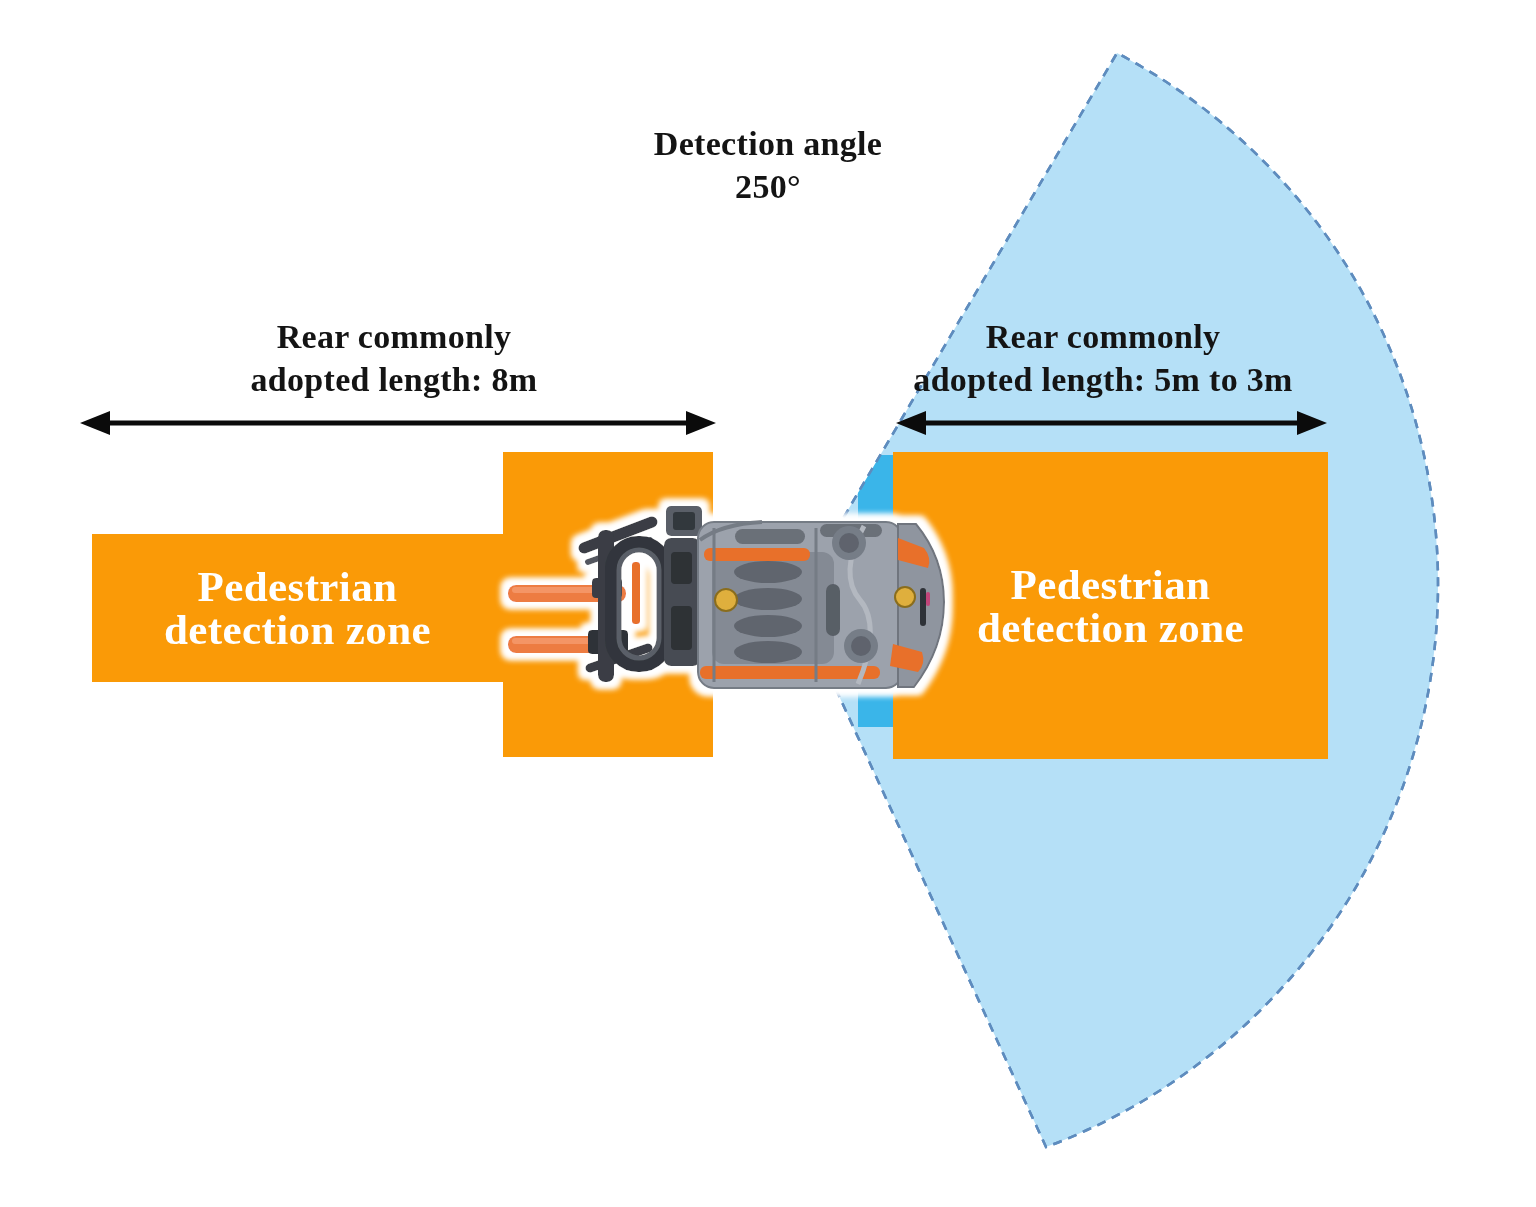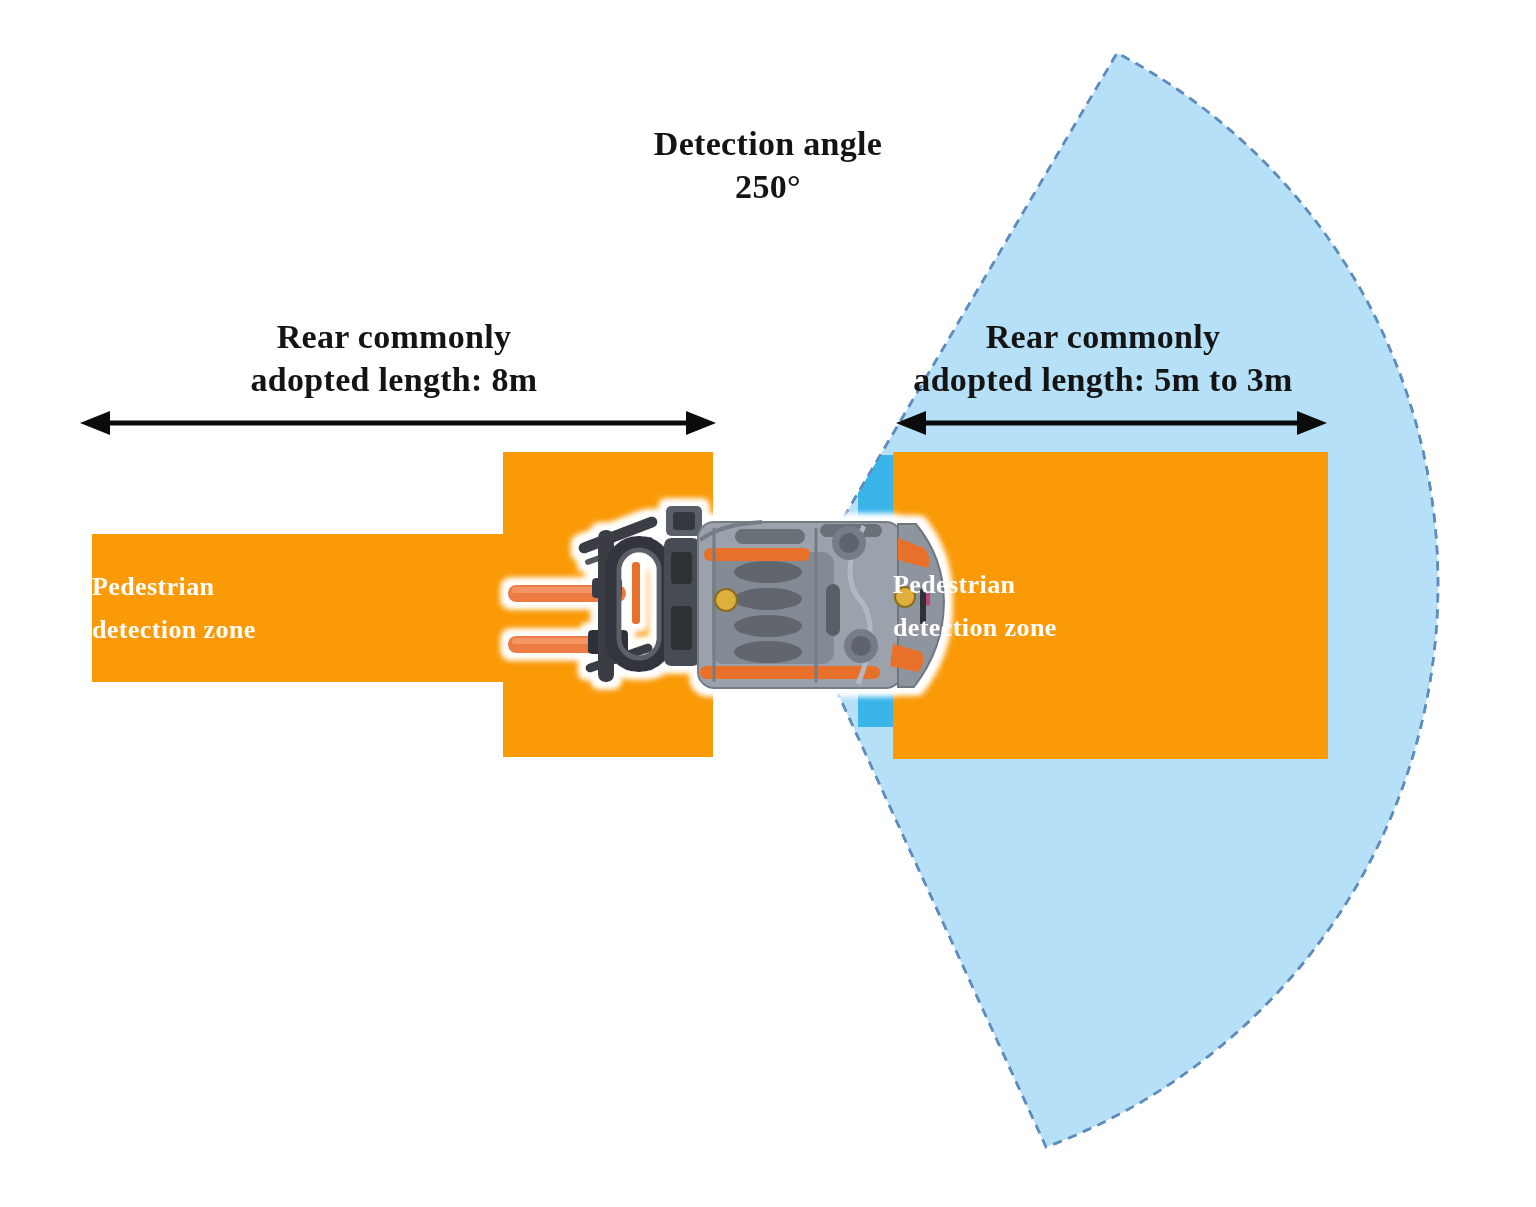--- a/index.html
+++ b/index.html
@@ -30,25 +30,25 @@
     font-size: 34px;
     font-weight: 600;
     line-height: 43px;
     letter-spacing: 0.3px;
     white-space: nowrap;
   }
   .zone-label {
     position: absolute;
     display: flex;
     flex-direction: column;
-    align-items: flex-start;
+    align-items: center;
     justify-content: center;
     text-align: center;
     color: var(--text-light, #ffffff);
-    font-size: 26px;
+    font-size: 43px;
     font-weight: 600;
     line-height: 43px;
     letter-spacing: 0.4px;
   }
 </style>
 </head>
 <body>
 
 <div class="stage">
 

